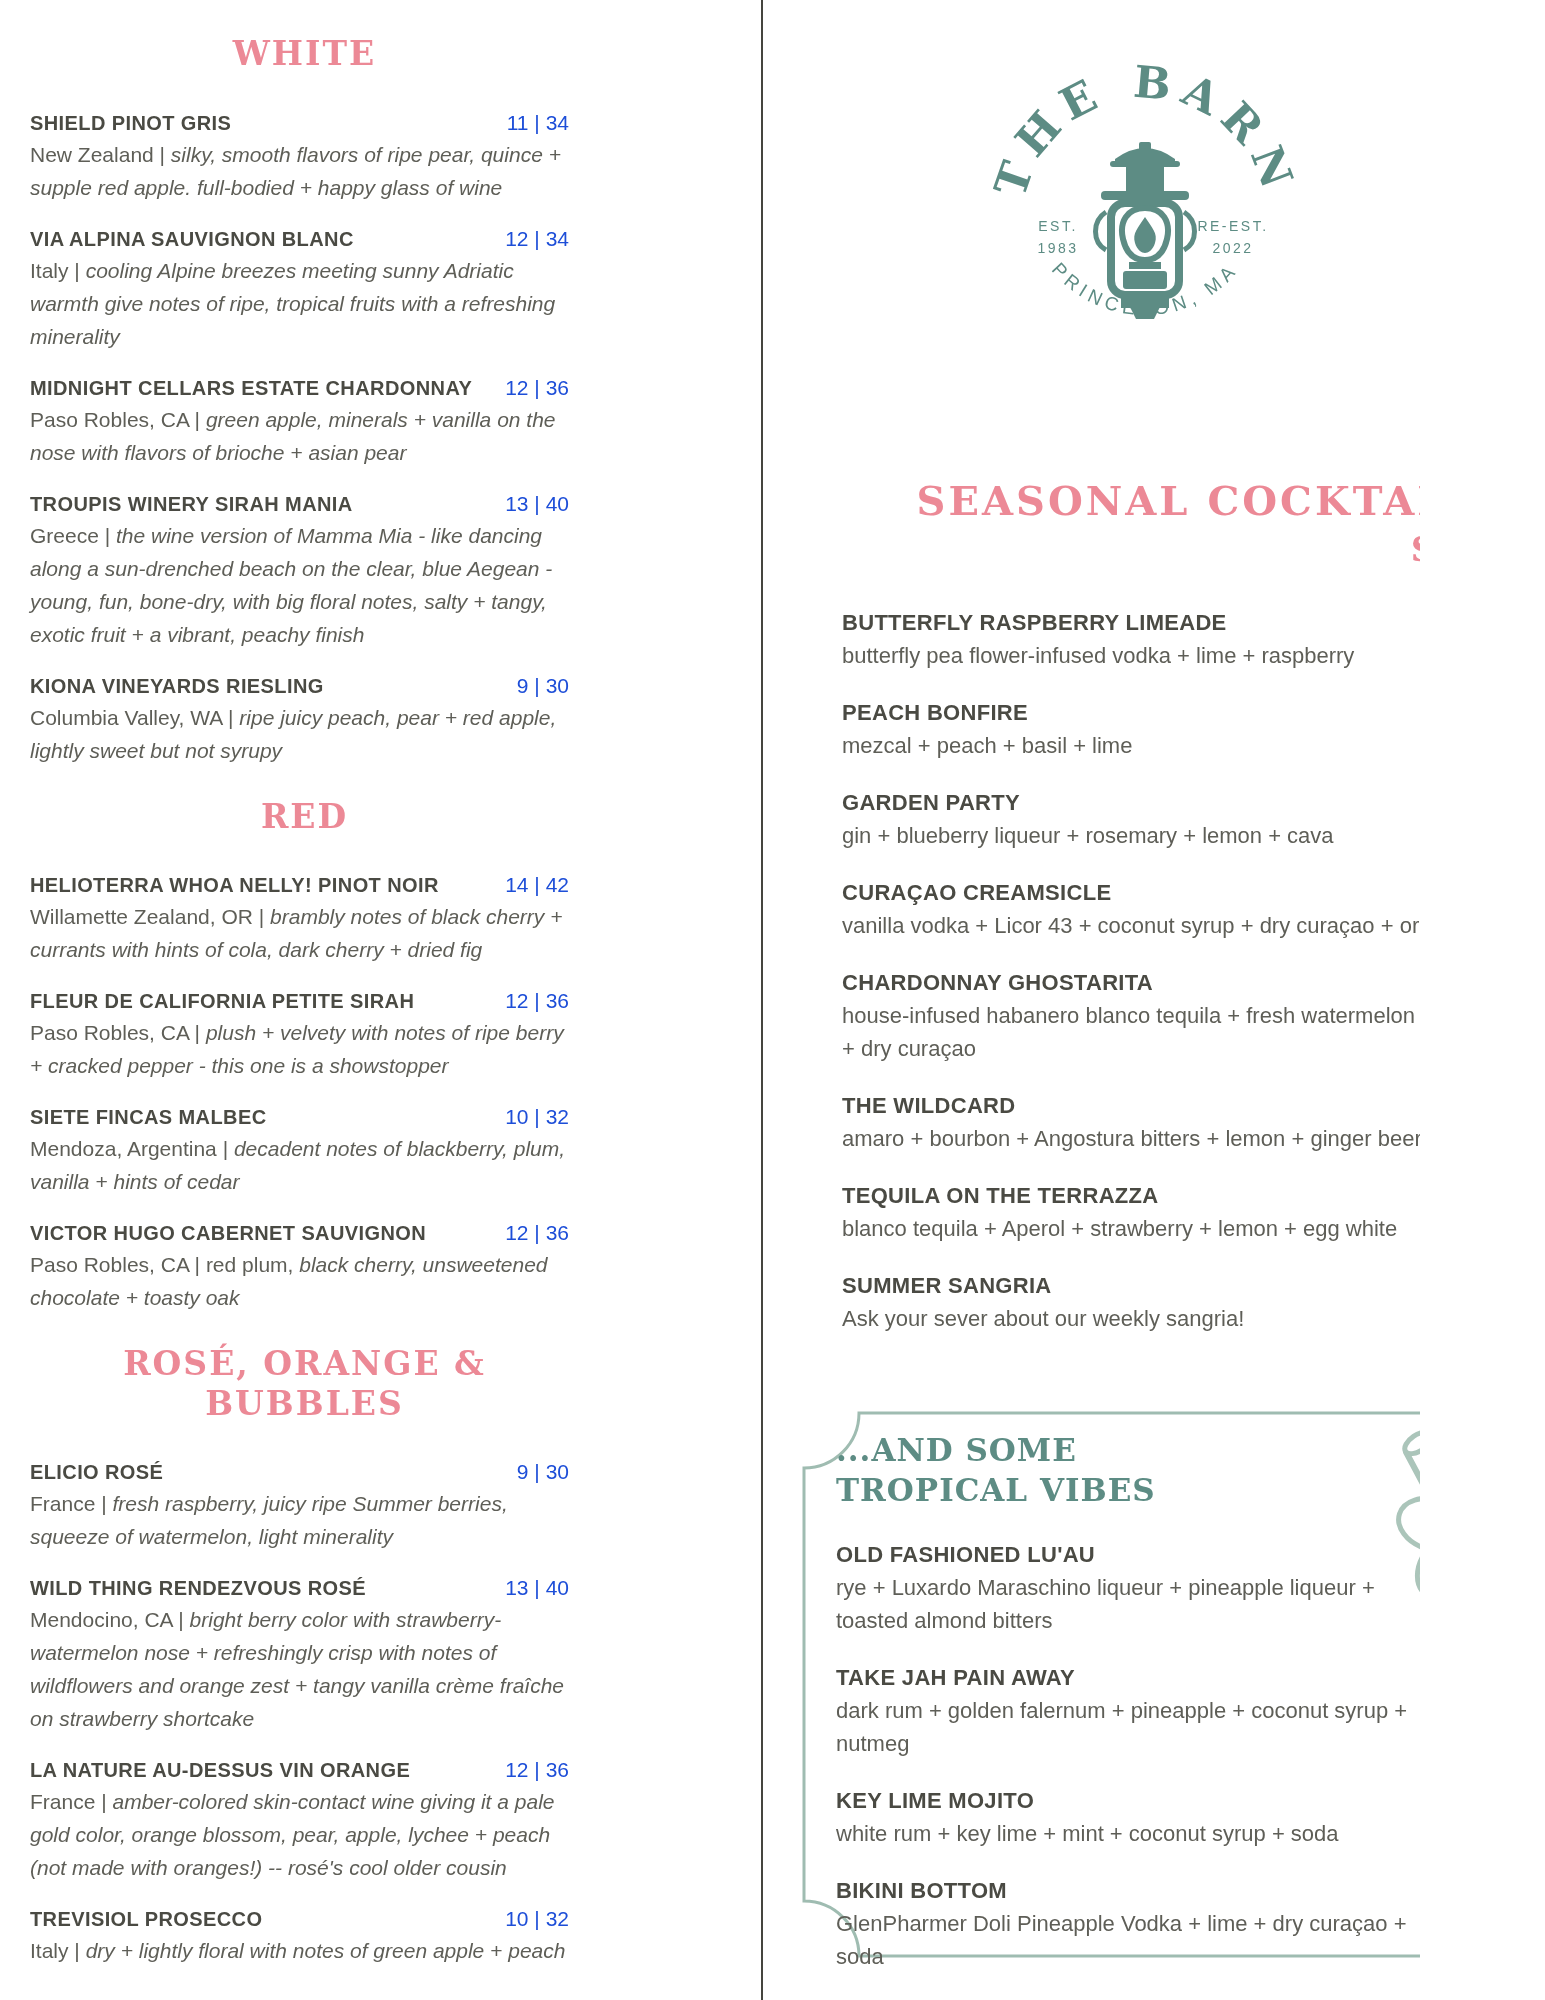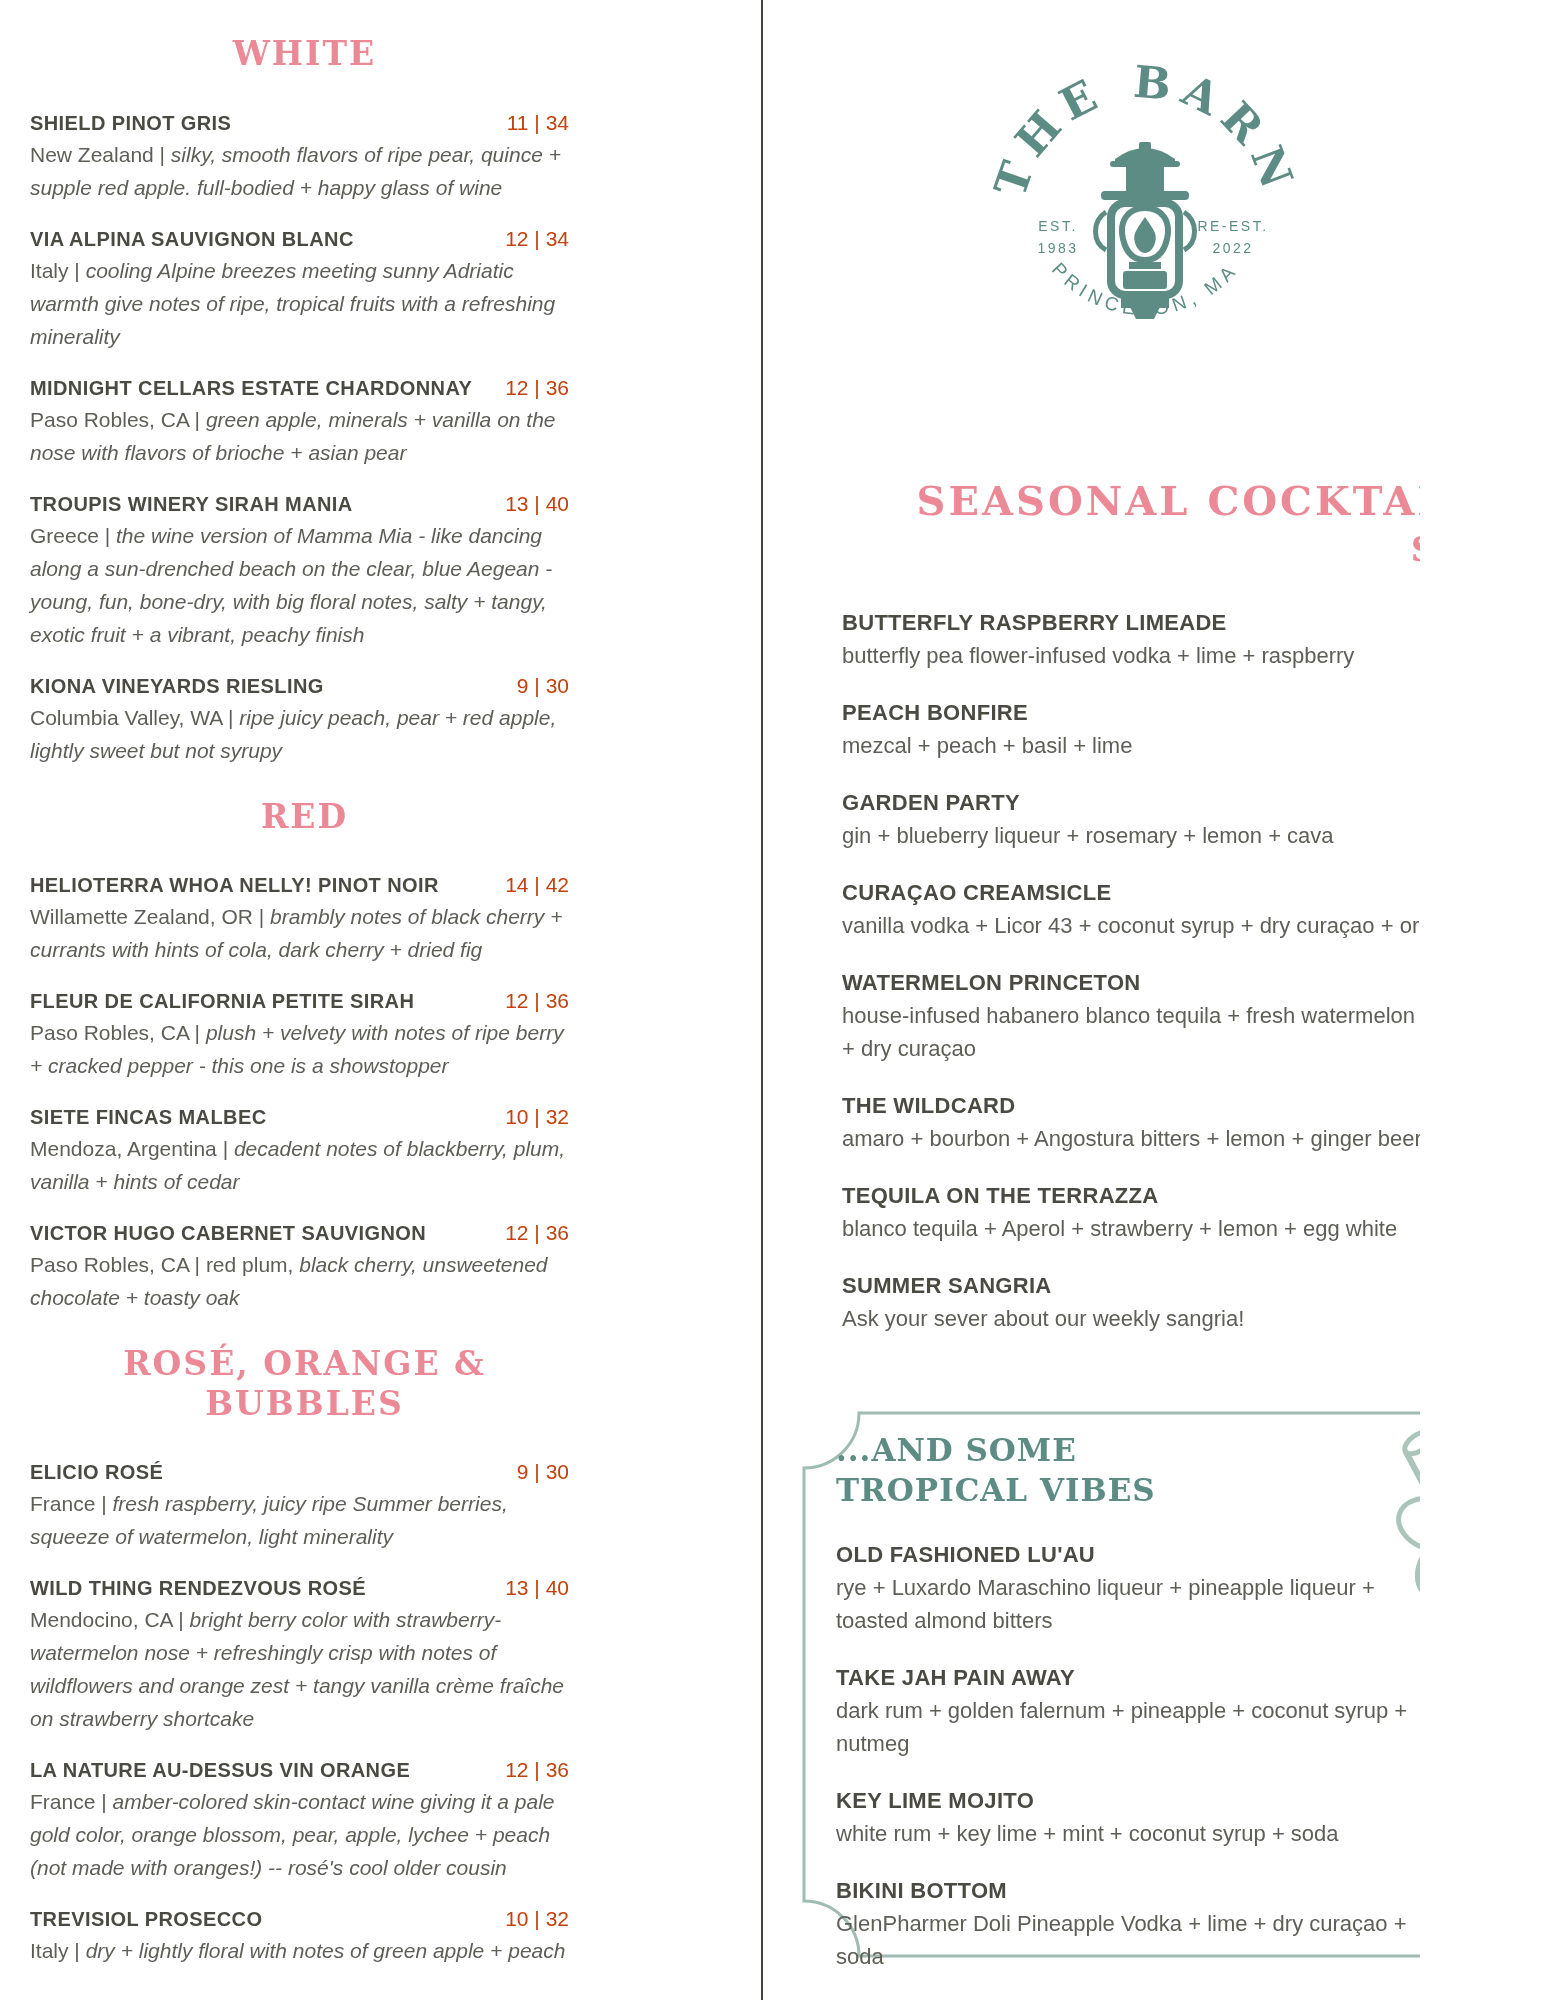--- a/index.html
+++ b/index.html
@@ -8,21 +8,21 @@
   .divider{position:absolute;left:761px;top:0;width:2px;height:2000px;background:#45453f;}
 
   
   .left-col{position:absolute;left:30px;top:34px;width:549px;}
   .sec-title{font-family:"DejaVu Serif",serif;font-weight:700;font-size:33px;line-height:1.2;
              letter-spacing:2px;color:#ec8996;text-align:center;margin:30px 0 34px;}
   #wine-sections .wine-section:first-child .sec-title{margin-top:0;}
   .wine-item{margin-bottom:20px;}
   .wine-head{display:flex;justify-content:space-between;align-items:baseline;padding-right:10px;}
   .wine-name{font-size:20px;font-weight:700;letter-spacing:.4px;line-height:30px;color:#4a4a43;}
-  .wine-price{font-size:21px;font-weight:400;color:#c2410c;white-space:nowrap;}
+  .wine-price{font-size:21px;font-weight:400;color:#1d4ed8;white-space:nowrap;}
   .wine-desc{font-size:21px;line-height:33px;color:#5e5e57;}
   .wine-notes{font-style:italic;}
 
   
   .logo{position:absolute;left:990px;top:45px;width:310px;height:310px;}
   .right-col{position:absolute;left:802px;top:478px;width:700px;}
   .cocktail-title{font-family:"DejaVu Serif",serif;font-weight:700;font-size:40px;line-height:46px;
                   letter-spacing:3px;color:#ec8996;text-align:right;}
   .cocktail-title.price-line{margin-bottom:36px;}
   .drink-item{margin:0 0 24px 40px;width:640px;}
@@ -220,21 +220,21 @@
     <div class="c-name">GARDEN PARTY</div>
     <div class="c-desc">gin + blueberry liqueur + rosemary + lemon + cava</div>
   </div>
 
   <div class="drink-item">
     <div class="c-name">CURAÇAO CREAMSICLE</div>
     <div class="c-desc">vanilla vodka + Licor 43 + coconut syrup + dry curaçao + orange</div>
   </div>
 
   <div class="drink-item">
-    <div class="c-name">WATERMELON PRINCETON</div>
+    <div class="c-name">CHARDONNAY GHOSTARITA</div>
     <div class="c-desc">house-infused habanero blanco tequila + fresh watermelon + lime + dry curaçao</div>
   </div>
 
   <div class="drink-item">
     <div class="c-name">THE WILDCARD</div>
     <div class="c-desc">amaro + bourbon + Angostura bitters + lemon + ginger beer</div>
   </div>
 
   <div class="drink-item">
     <div class="c-name">TEQUILA ON THE TERRAZZA</div>

